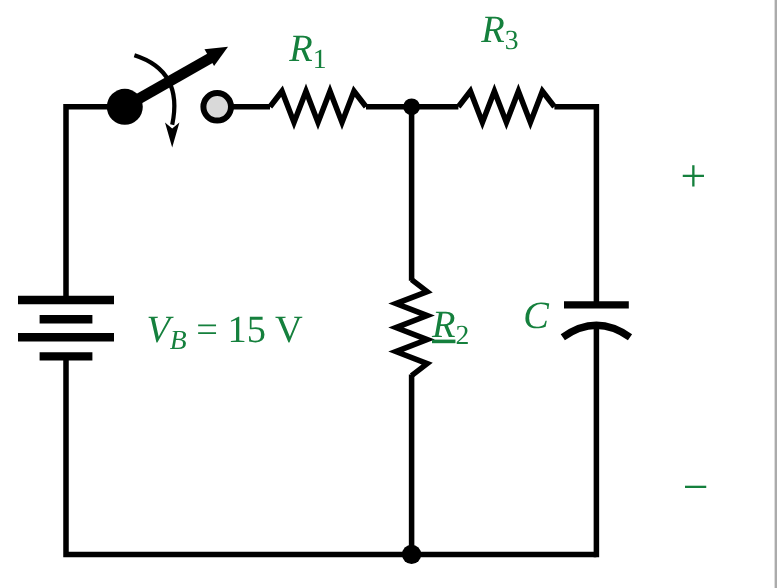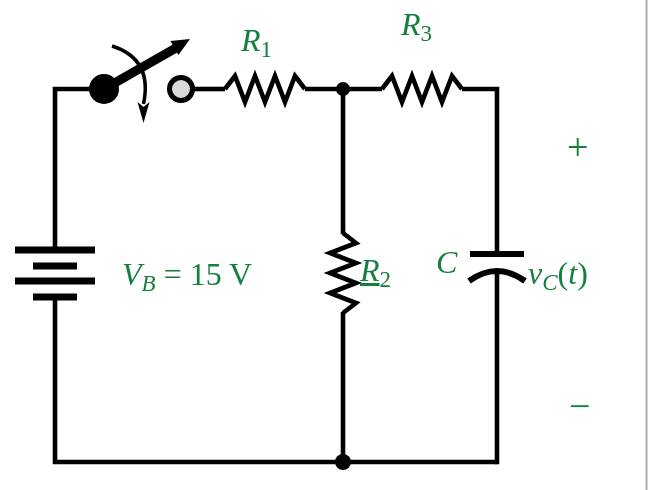--- a/index.html
+++ b/index.html
@@ -78,19 +78,18 @@
   <div class="lbl fs32 lbl-r1"><span class="it">R</span><span class="sub">1</span></div>
 
   <div class="lbl fs32 lbl-r3"><span class="it">R</span><span class="sub">3</span></div>
 
   <div class="lbl fs32 lbl-r2"><span class="it">R</span><span class="sub">2</span></div>
 
   <div class="lbl fs32 lbl-batt"><span class="it">V</span><span class="sub it">B</span><span> = 15 V</span></div>
 
   <div class="lbl fs32 lbl-c"><span class="it">C</span></div>
 
-  <div class="lbl fs32 lbl-vc"><span class="it">v</span><span class="sub it">C</span><span>(</span><span class="it">t</span><span>)</span></div>
 
   <div class="lbl fs38 lbl-plus">+</div>
 
   <div class="lbl fs38 lbl-minus">−</div>
 
 </div>
 
 </body></html>

